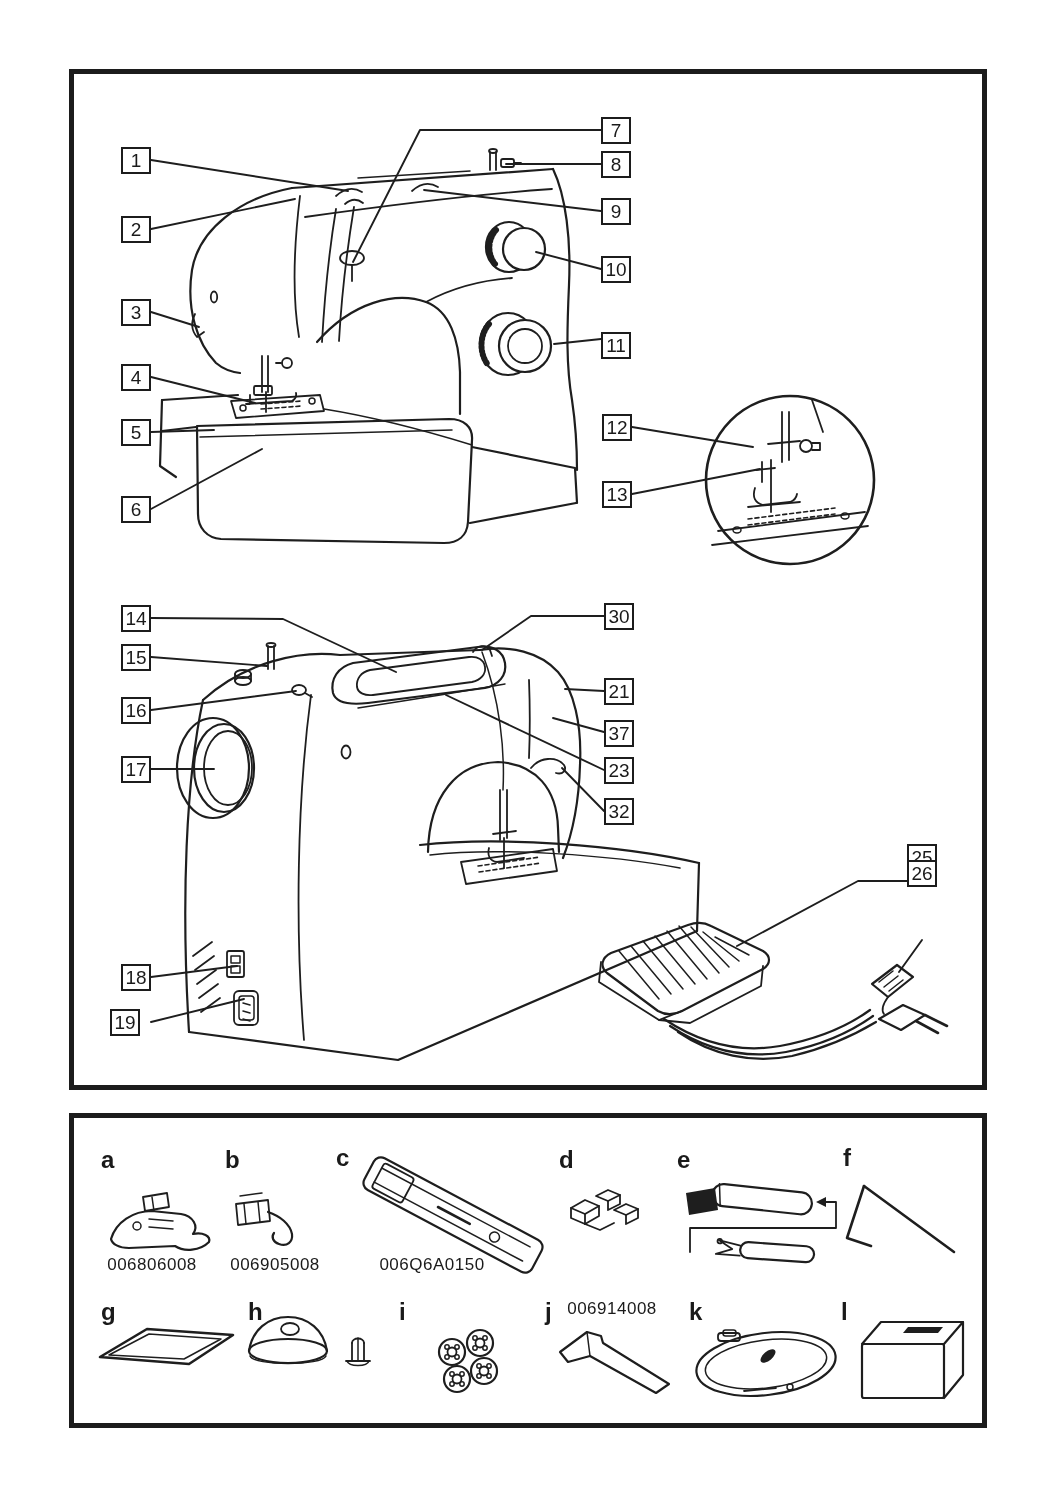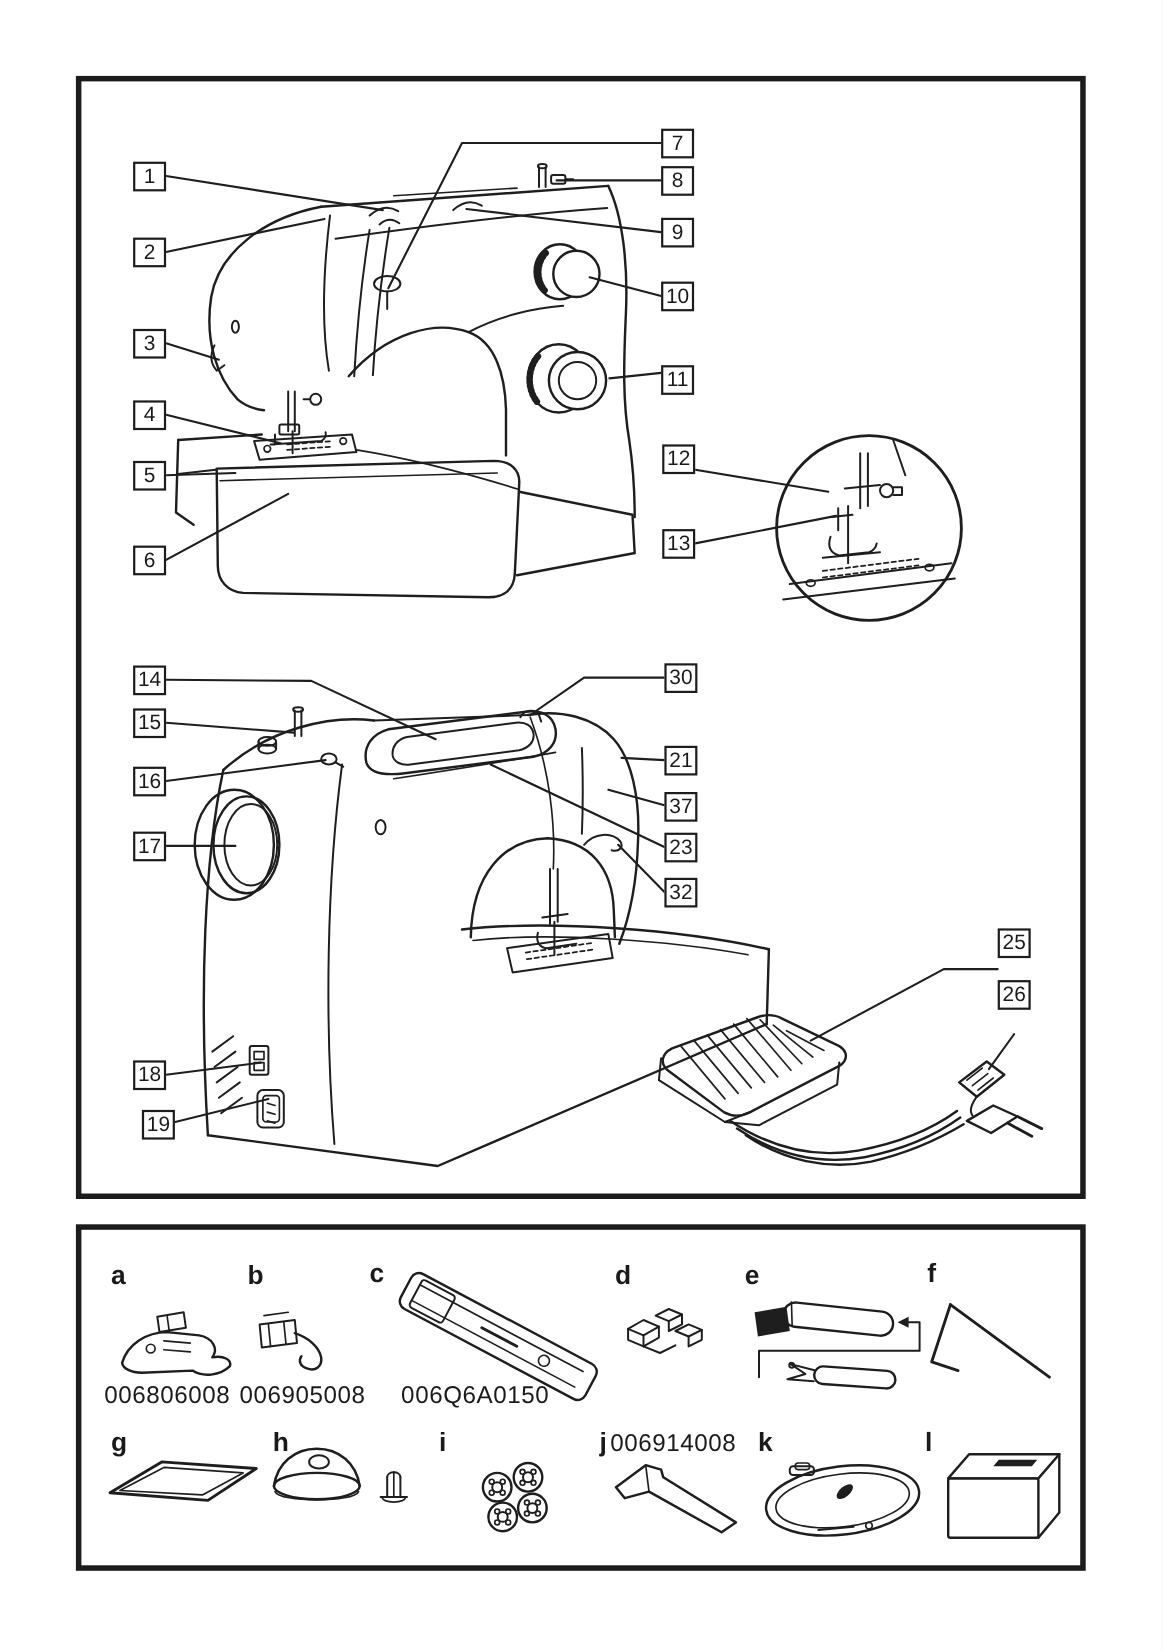--- a/index.html
+++ b/index.html
@@ -22,21 +22,21 @@
   svg.art .dash{stroke-dasharray:4 3;stroke-width:1.6;}
   svg.art .hatch{stroke-width:6;stroke-dasharray:1.6 2.4;}
   svg.art .leader{stroke-width:1.9;fill:none;}
   .callout{
     position:absolute;width:30px;height:27px;box-sizing:border-box;
     border:2.5px solid #1c1c1c;background:#fff;
     display:flex;align-items:center;justify-content:center;
     font-size:19px;line-height:1;color:#1a1a1a;
   }
   .acc-letter{position:absolute;font-size:24px;font-weight:bold;color:#1a1a1a;}
-  .part-number{position:absolute;width:140px;text-align:center;font-size:22px;color:#1a1a1a;letter-spacing:0.5px;}
+  .part-number{position:absolute;width:140px;text-align:center;font-size:17px;color:#1a1a1a;letter-spacing:0.5px;}
 </style>
 </head>
 <body>
 
 <div class="page">
 
   <div class="frame" id="frame-top"></div>
   <div class="frame" id="frame-bottom"></div>
 
   <svg class="art" width="1057" height="1500" viewBox="0 0 1057 1500">
@@ -331,35 +331,35 @@
   <div class="callout" style="left:121px;top:216px">2</div>
   <div class="callout" style="left:121px;top:299px">3</div>
   <div class="callout" style="left:121px;top:364px">4</div>
   <div class="callout" style="left:121px;top:419px">5</div>
   <div class="callout" style="left:121px;top:496px">6</div>
   <div class="callout" style="left:601px;top:117px">7</div>
   <div class="callout" style="left:601px;top:151px">8</div>
   <div class="callout" style="left:601px;top:198px">9</div>
   <div class="callout" style="left:601px;top:256px">10</div>
   <div class="callout" style="left:601px;top:332px">11</div>
-  <div class="callout" style="left:602px;top:404px">12</div>
+  <div class="callout" style="left:602px;top:414px">12</div>
   <div class="callout" style="left:602px;top:481px">13</div>
   <div class="callout" style="left:121px;top:605px">14</div>
   <div class="callout" style="left:121px;top:644px">15</div>
   <div class="callout" style="left:121px;top:697px">16</div>
   <div class="callout" style="left:121px;top:756px">17</div>
   <div class="callout" style="left:121px;top:964px">18</div>
-  <div class="callout" style="left:129px;top:1009px">19</div>
+  <div class="callout" style="left:110px;top:1009px">19</div>
   <div class="callout" style="left:604px;top:603px">30</div>
   <div class="callout" style="left:604px;top:678px">21</div>
   <div class="callout" style="left:604px;top:720px">37</div>
   <div class="callout" style="left:604px;top:757px">23</div>
   <div class="callout" style="left:604px;top:798px">32</div>
   <div class="callout" style="left:907px;top:844px">25</div>
-  <div class="callout" style="left:907px;top:891px">26</div>
+  <div class="callout" style="left:907px;top:860px">26</div>
 
   <div class="acc-letter" style="left:101px;top:1146px">a</div>
   <div class="acc-letter" style="left:225px;top:1146px">b</div>
   <div class="acc-letter" style="left:336px;top:1144px">c</div>
   <div class="acc-letter" style="left:559px;top:1146px">d</div>
   <div class="acc-letter" style="left:677px;top:1146px">e</div>
   <div class="acc-letter" style="left:843px;top:1144px">f</div>
   <div class="acc-letter" style="left:101px;top:1298px">g</div>
   <div class="acc-letter" style="left:248px;top:1298px">h</div>
   <div class="acc-letter" style="left:399px;top:1298px">i</div>

